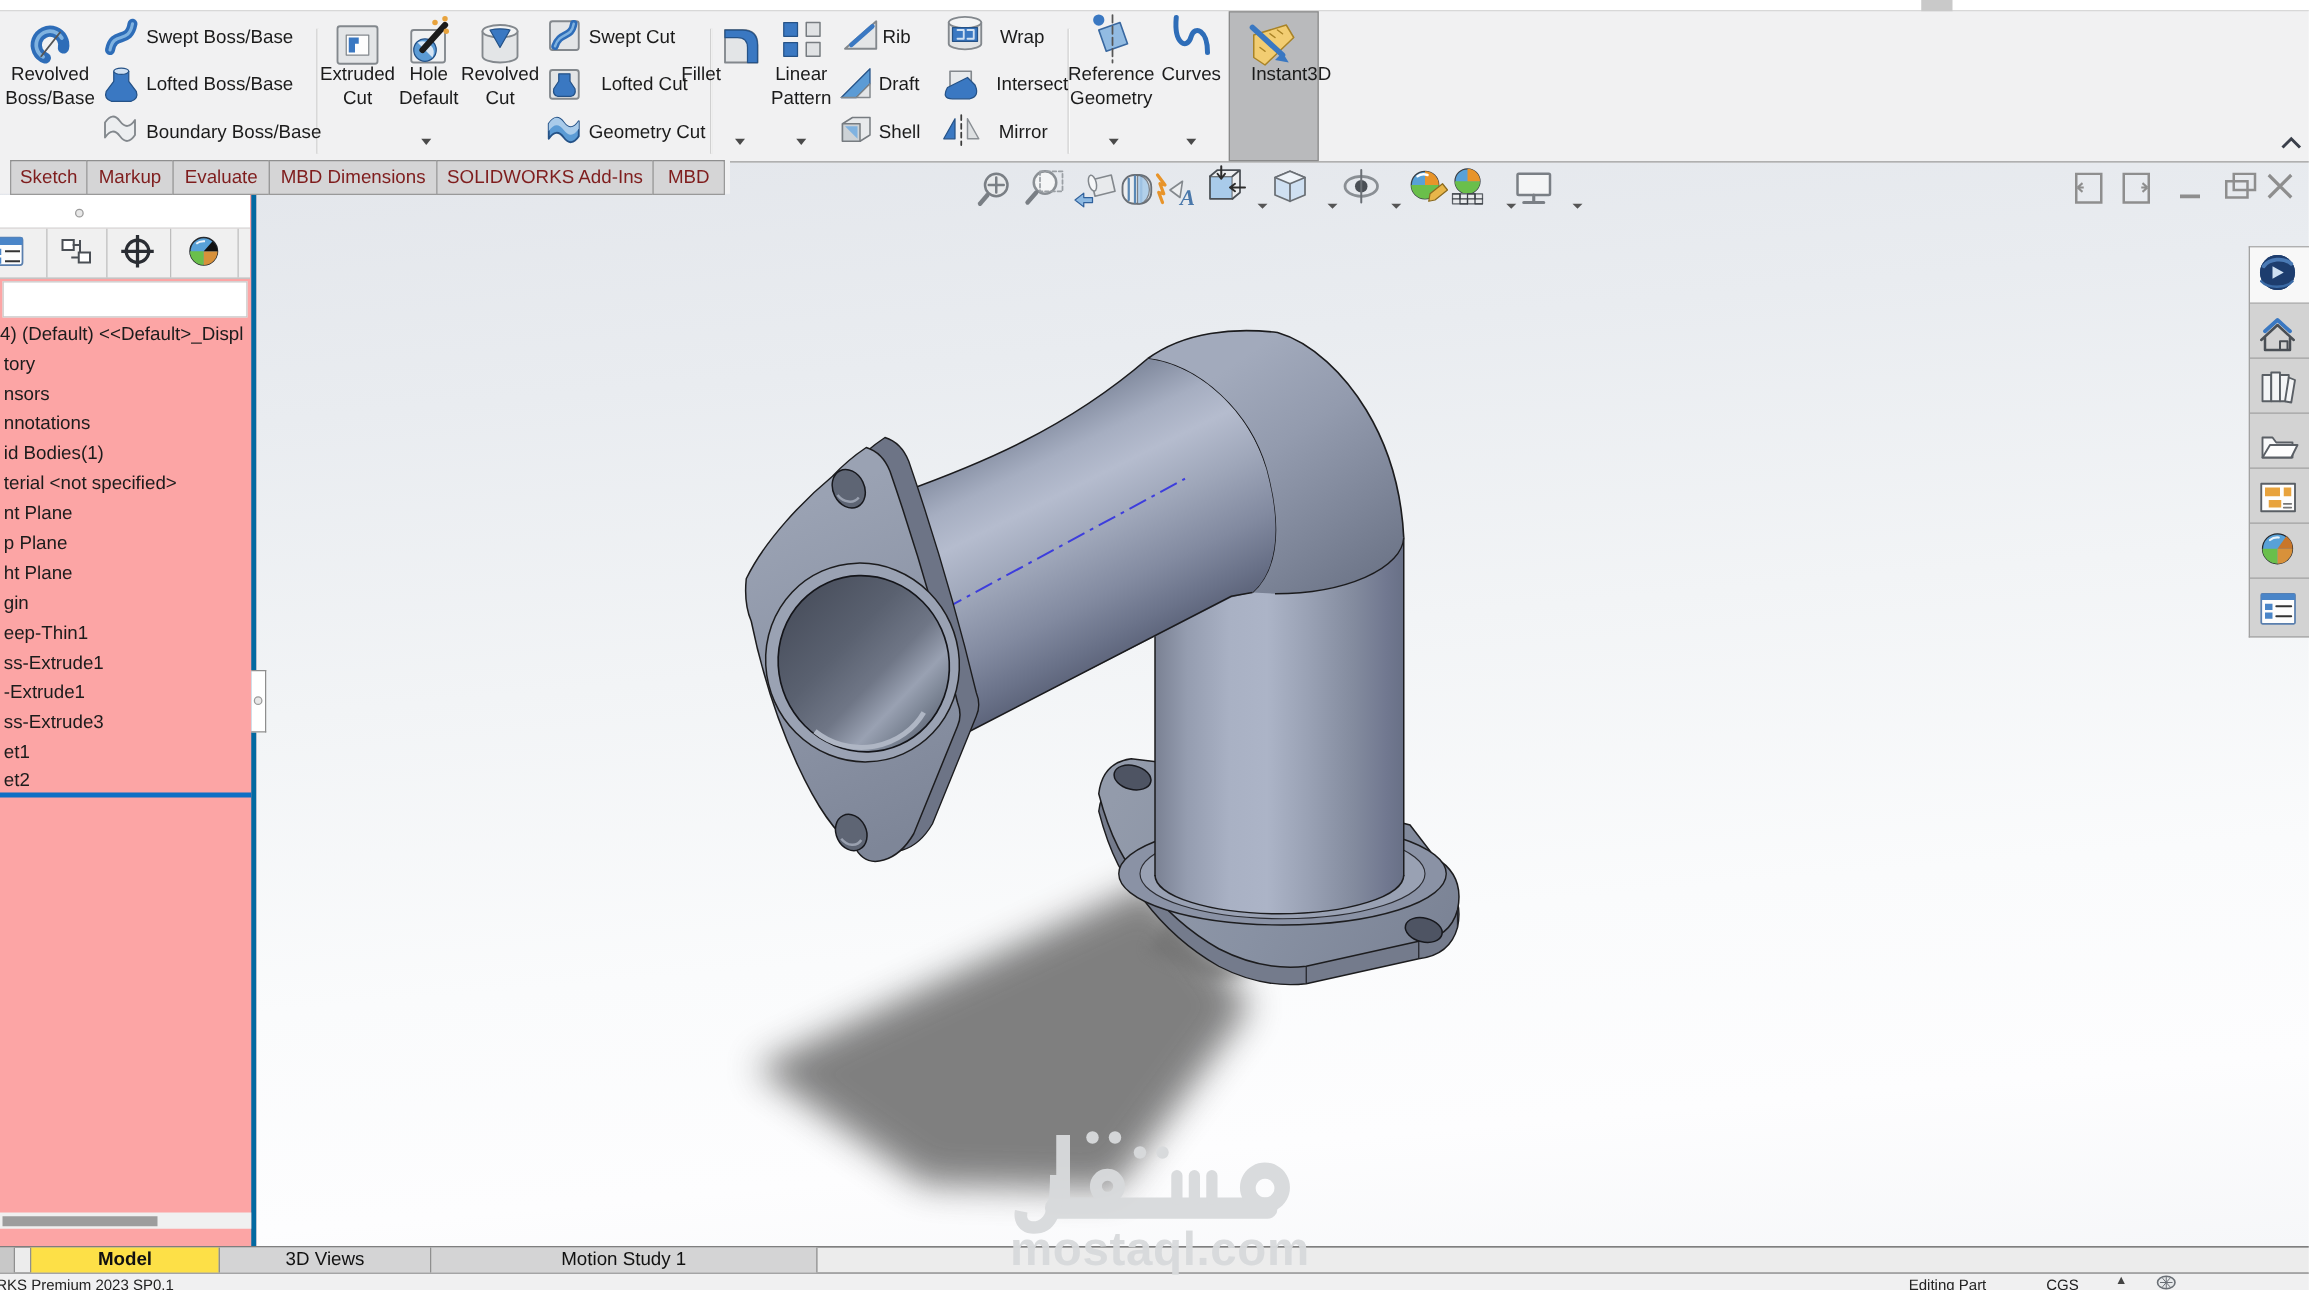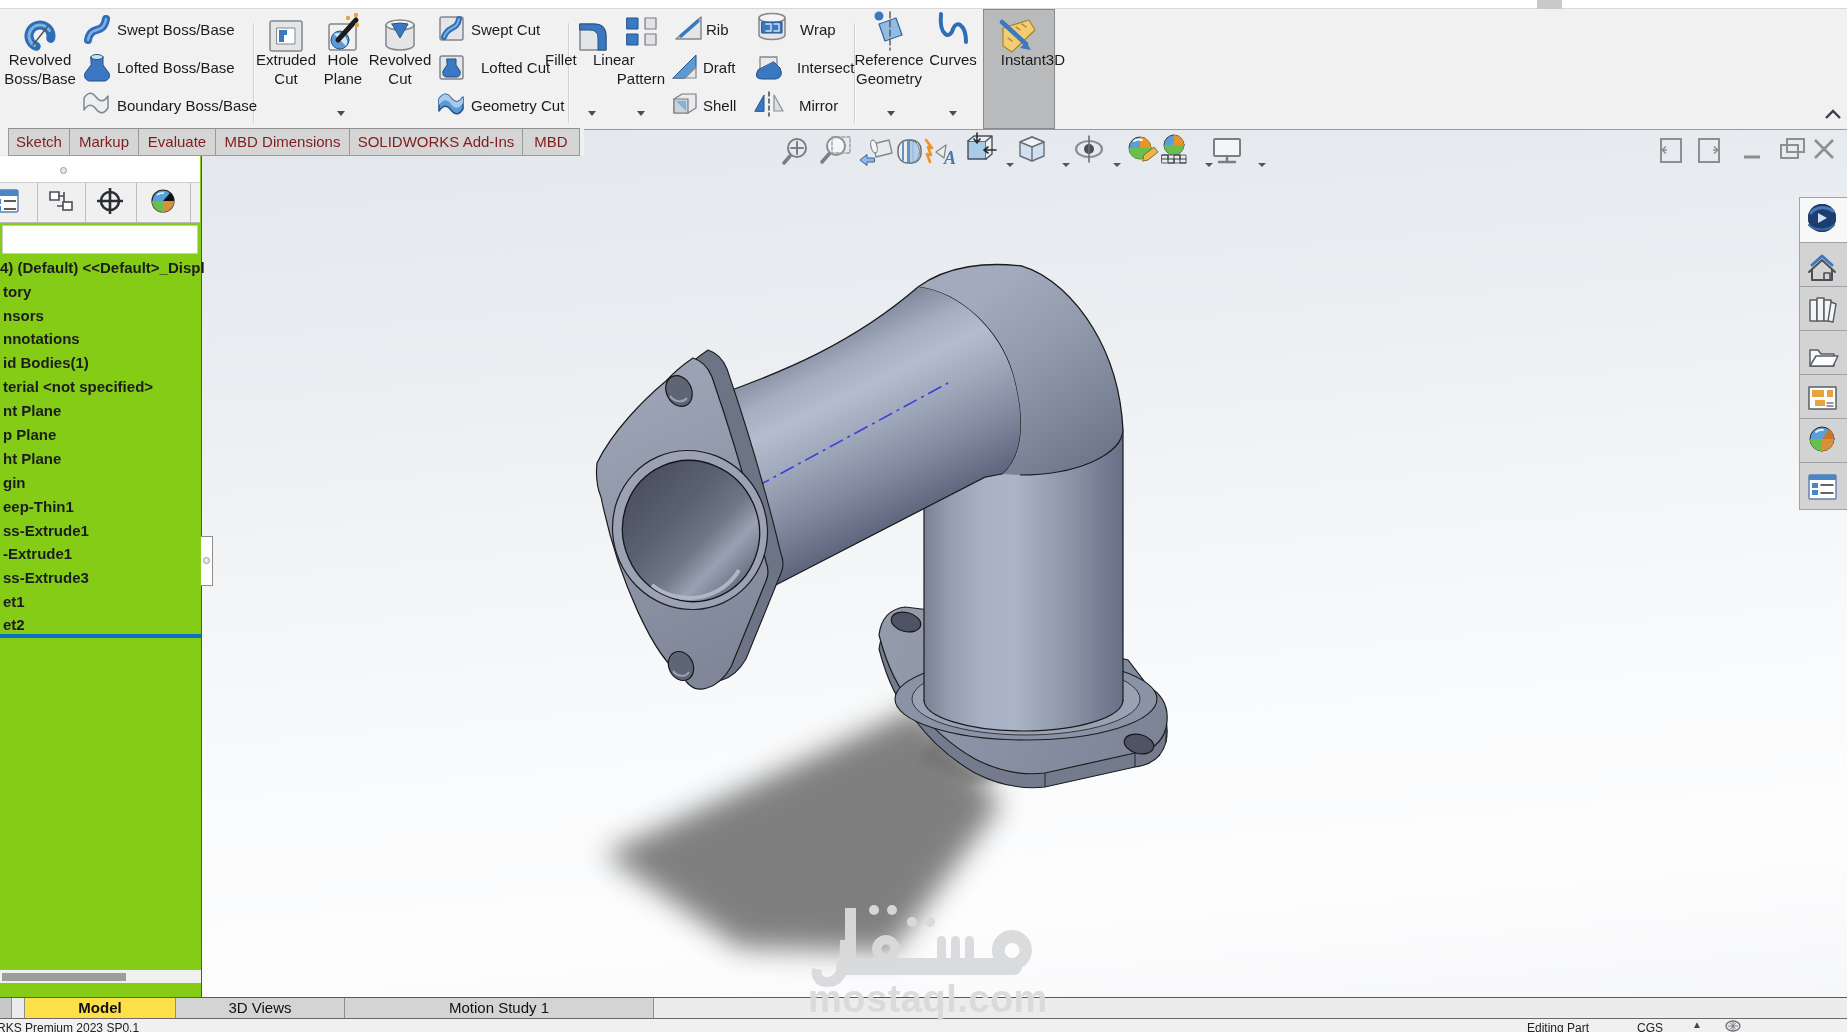--- a/index.html
+++ b/index.html
@@ -5,21 +5,21 @@
 .abs{position:absolute;}
 #viewport{left:0;top:129px;width:1847px;height:868px;background:linear-gradient(175deg,#e3e6eb 0%,#e9ecf0 22%,#f2f4f6 45%,#fafbfc 68%,#fdfdfe 85%,#f6f7f9 100%);z-index:0;}
 #modelsvg{left:0;top:0;z-index:1;}
 #ribbon{left:0;top:8px;width:1847px;height:120px;background:#f1f1f2;border-top:1px solid #d8d8d8;border-bottom:1px solid #9a9a9a;z-index:5;}
 .rlab{position:absolute;font-size:15px;color:#1b1b1b;white-space:nowrap;z-index:6;}
 .rsep{position:absolute;top:14px;height:100px;width:1px;background:#d0d0d0;border-right:1px solid #fafafa;z-index:6;}
 .darr{position:absolute;width:0;height:0;border-left:4px solid transparent;border-right:4px solid transparent;border-top:5px solid #4a4a4a;z-index:7;}
 #i3dbtn{left:983px;top:9px;width:70px;height:118px;background:#b9babc;border:1px solid #8a8a8a;z-index:5;}
 #tabstrip{left:0;top:128px;width:584px;height:27px;background:#f1f1f2;z-index:6;}
 .ctab{position:absolute;top:0;height:26px;background:#d5d5d6;border:1px solid #999999;border-top:1px solid #8f8f8f;color:#7f1d1d;font-size:15px;text-align:center;line-height:26px;z-index:6;}
-#leftpanel{left:0;top:156px;width:201px;height:841px;background:#84cc16;border-right:1px solid #0369a1;z-index:5;font-weight:bold;}
+#leftpanel{left:0;top:156px;width:201px;height:841px;background:#fca5a5;border-right:4px solid #0369a1;z-index:5;}
 .treerow{position:absolute;left:3px;font-size:15px;color:#1c1c1c;white-space:nowrap;}
 #taskpane{z-index:5;}
 #bottombar{left:0;top:997px;width:1847px;height:20px;background:#ececec;border-top:1px solid #5a5a5a;border-bottom:1px solid #6a6a6a;z-index:5;}
 .btab{position:absolute;top:0;height:20px;font-size:15px;color:#111;text-align:center;line-height:20px;border-right:1px solid #8f8f8f;border-left:1px solid #8f8f8f;background:#d4d4d5;z-index:6;}
 #statusbar{left:0;top:1019px;width:1847px;height:13px;background:#f0f0f1;font-size:12px;color:#222;z-index:5;}
 #wmsvg{left:0;top:0;z-index:9;pointer-events:none;}
 .hud{z-index:7;}
 </style></head>
 <body>
 <div id="viewport" class="abs"></div>
@@ -119,28 +119,28 @@
 </div>
 <div id="i3dbtn" class="abs"></div>
 <div class="rlab" style="left:-8px;top:51px;width:96px;text-align:center">Revolved</div>
 <div class="rlab" style="left:-8px;top:70px;width:96px;text-align:center">Boss/Base</div>
 <div class="rlab" style="left:117px;top:21px">Swept Boss/Base</div>
 <div class="rlab" style="left:117px;top:59px">Lofted Boss/Base</div>
 <div class="rlab" style="left:117px;top:97px">Boundary Boss/Base</div>
 <div class="rlab" style="left:238px;top:51px;width:96px;text-align:center">Extruded</div>
 <div class="rlab" style="left:238px;top:70px;width:96px;text-align:center">Cut</div>
 <div class="rlab" style="left:295px;top:51px;width:96px;text-align:center">Hole</div>
-<div class="rlab" style="left:295px;top:70px;width:96px;text-align:center">Plane</div>
+<div class="rlab" style="left:295px;top:70px;width:96px;text-align:center">Default</div>
 <div class="rlab" style="left:352px;top:51px;width:96px;text-align:center">Revolved</div>
 <div class="rlab" style="left:352px;top:70px;width:96px;text-align:center">Cut</div>
 <div class="rlab" style="left:471px;top:21px">Swept Cut</div>
 <div class="rlab" style="left:481px;top:59px">Lofted Cut</div>
 <div class="rlab" style="left:471px;top:97px">Geometry Cut</div>
 <div class="rlab" style="left:545px;top:51px;width:96px;text-align:left">Fillet</div>
-<div class="rlab" style="left:593px;top:51px;width:96px;">Linear</div>
+<div class="rlab" style="left:593px;top:51px;width:96px;text-align:center">Linear</div>
 <div class="rlab" style="left:593px;top:70px;width:96px;text-align:center">Pattern</div>
 <div class="rlab" style="left:706px;top:21px">Rib</div>
 <div class="rlab" style="left:703px;top:59px">Draft</div>
 <div class="rlab" style="left:703px;top:97px">Shell</div>
 <div class="rlab" style="left:800px;top:21px">Wrap</div>
 <div class="rlab" style="left:797px;top:59px">Intersect</div>
 <div class="rlab" style="left:799px;top:97px">Mirror</div>
 <div class="rlab" style="left:841px;top:51px;width:96px;text-align:center">Reference</div>
 <div class="rlab" style="left:841px;top:70px;width:96px;text-align:center">Geometry</div>
 <div class="rlab" style="left:905px;top:51px;width:96px;text-align:center">Curves</div>

